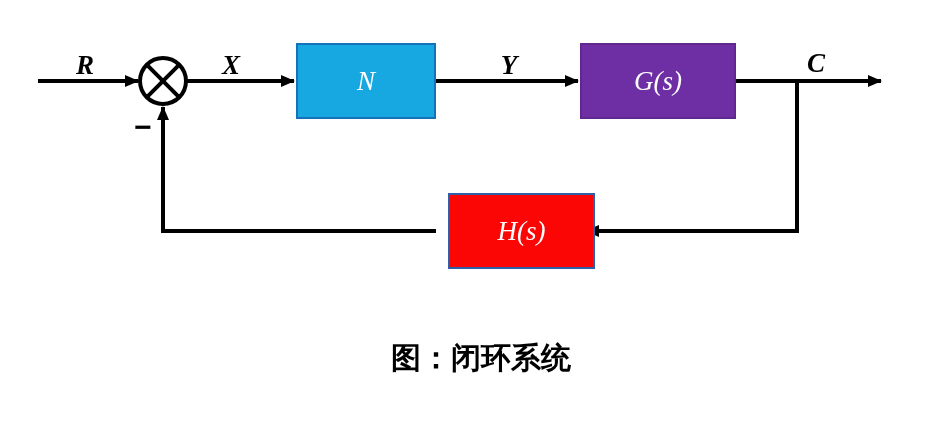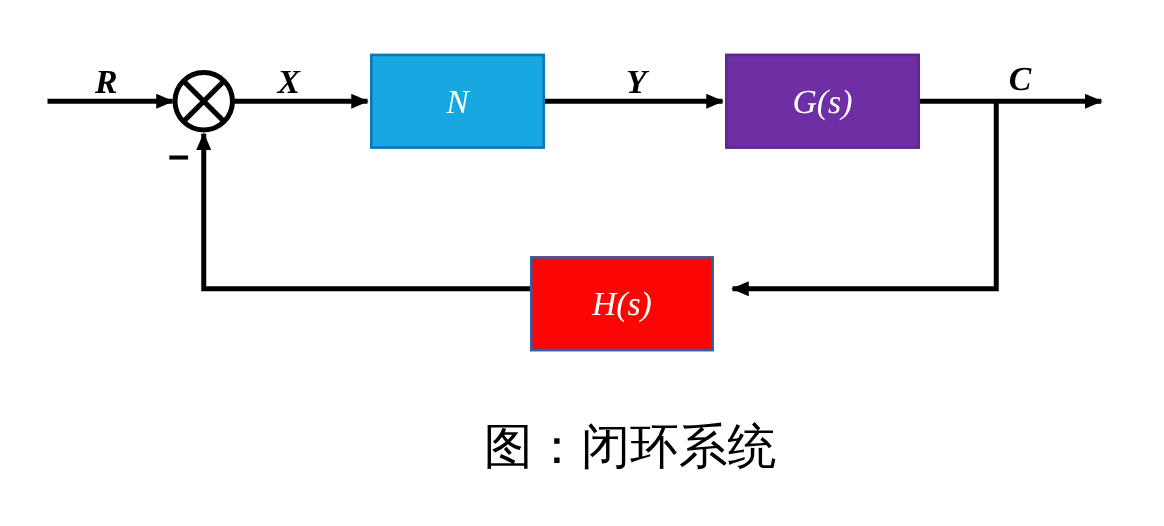--- a/index.html
+++ b/index.html
@@ -32,21 +32,21 @@
     justify-content: center;
     color: #ffffff;
     font-style: italic;
     font-size: 27px;
     font-family: "Liberation Serif", serif;
     box-sizing: border-box;
     border: 2px solid transparent;
   }
   .block-n { left: 296px; top: 43px; width: 140px; height: 76px; }
   .block-g { left: 580px; top: 43px; width: 156px; height: 76px; }
-  .block-h { left: 424px; top: 193px; width: 147px; height: 76px; margin-top: 12px; }
+  .block-h { left: 448px; top: 193px; width: 147px; height: 76px; }
   .signal-label {
     position: absolute;
     width: 40px;
     text-align: center;
     color: #000000;
     font-family: "Liberation Serif", serif;
     font-style: italic;
     font-weight: bold;
     font-size: 27px;
     line-height: 27px;
@@ -61,26 +61,26 @@
     width: 34px; height: 30px;
     text-align: center;
     color: #000000;
     font-weight: bold;
     font-size: 30px;
     line-height: 30px;
     font-family: "Liberation Sans", sans-serif;
   }
   .caption {
     position: absolute;
-    left: 304px; top: 340px;
+    left: 281px; top: 340px;
     width: 400px;
     text-align: center;
     color: #000000;
-    font-weight: normal;
-    font-size: 39px;
+    font-weight: bold;
+    font-size: 30px;
     line-height: 36px;
     font-family: "Liberation Sans", sans-serif;
   }
 </style>
 </head>
 <body>
 
 <div class="stage">
 
   <svg class="wiring" viewBox="0 0 931 421" xmlns="http://www.w3.org/2000/svg">

